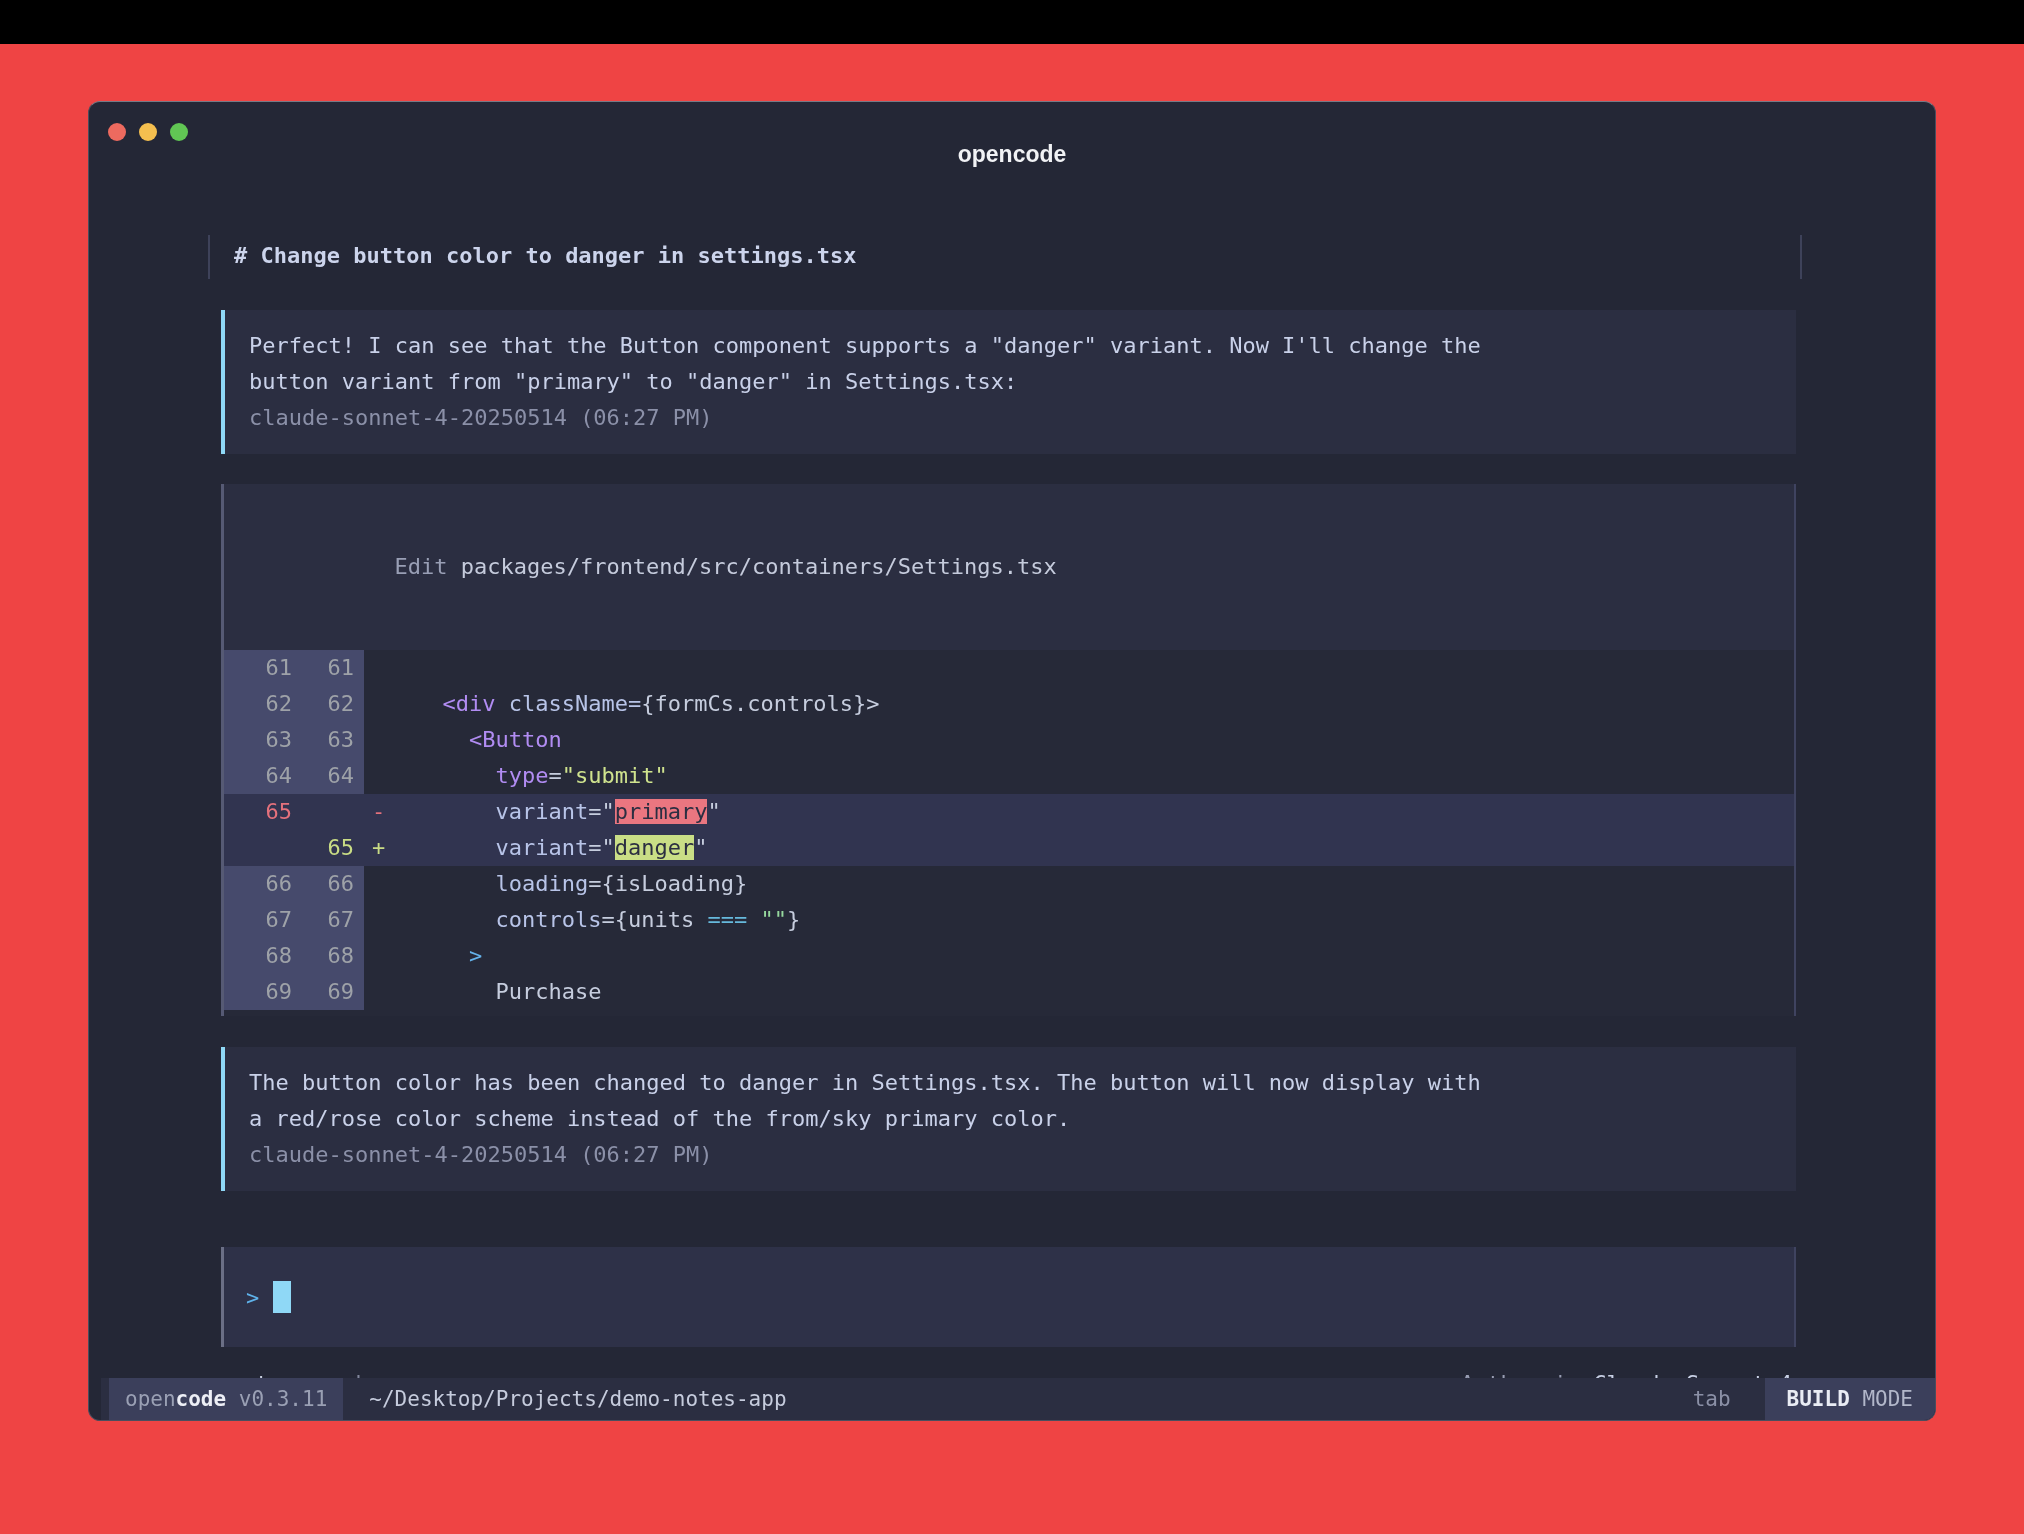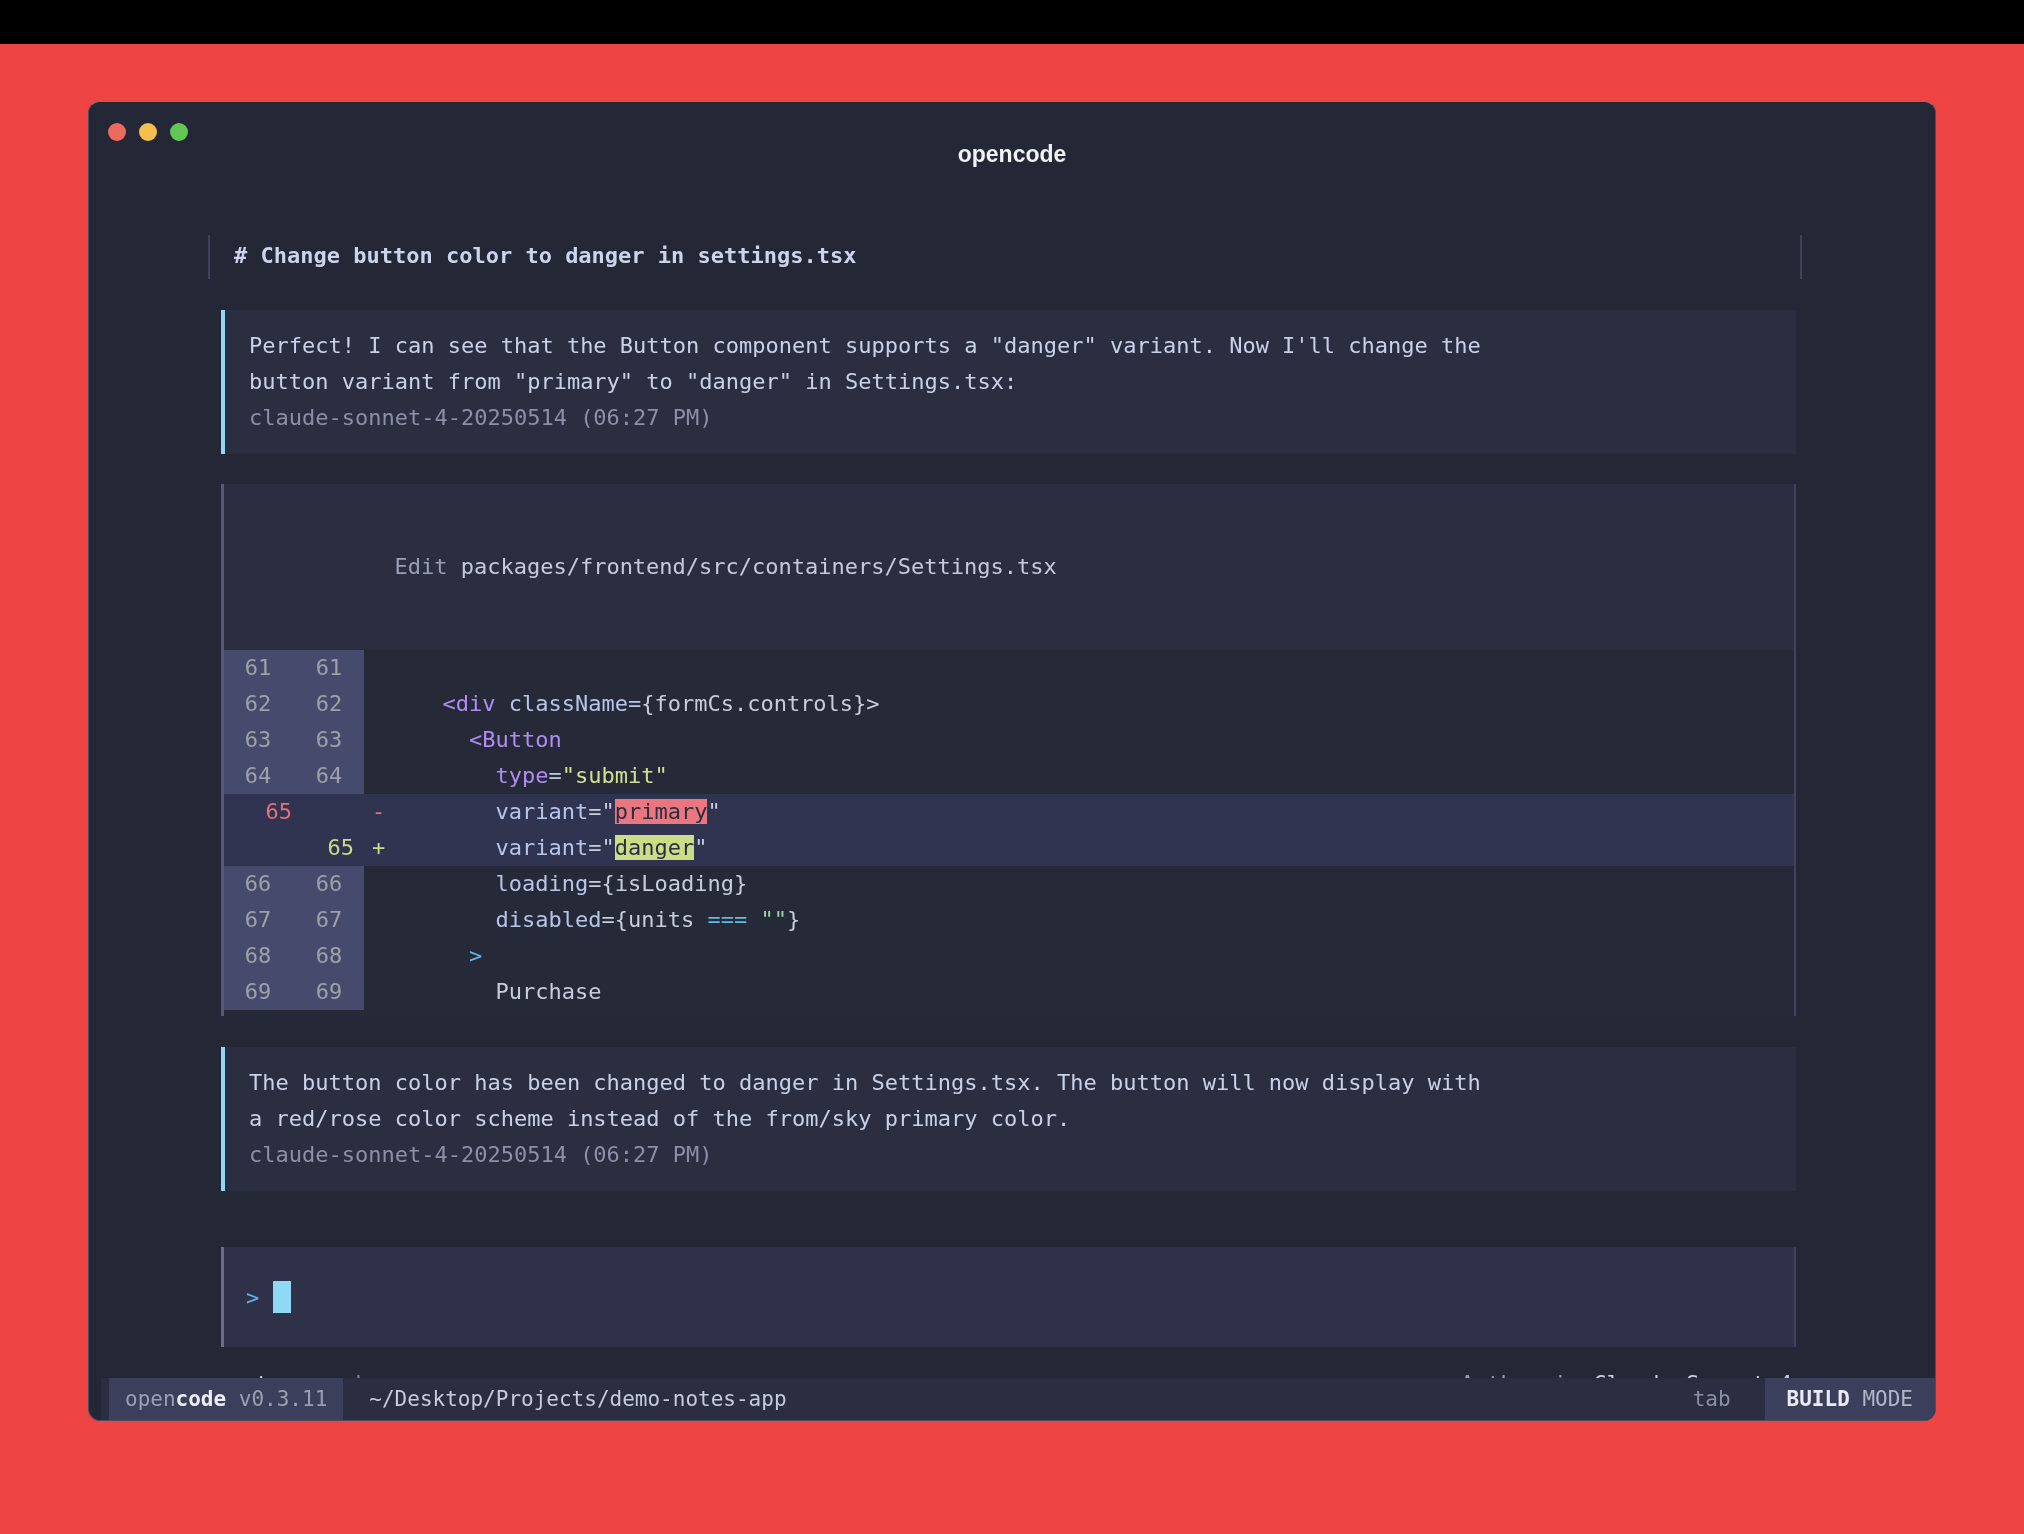--- a/index.html
+++ b/index.html
@@ -36,21 +36,21 @@
   .edit-block{margin-top:30px;margin-left:13px;width:1575px;box-sizing:border-box;
               background:#262938;border-left:3px solid #565a74;border-right:2px solid #3f4360;}
   .edit-header{background:#2b2e41;padding:29px 0 29px 38px;line-height:36px;white-space:pre;}
   .edit-label{color:#999fb5;}
   .edit-path{color:#c5cbdc;}
   .diff{width:100%;}
   .diff-row{display:flex;height:36px;line-height:36px;white-space:pre;}
   .dg{display:inline-block;box-sizing:border-box;text-align:right;color:#9ea2a8;}
   .dg.old{width:80px;padding-right:12px;}
   .dg.new{width:60px;padding-right:10px;}
-  .diff-row.ctx .dg{background:#464a6c;text-align:center;}
+  .diff-row.ctx .dg{background:#464a6c;}
   .diff-row.del{background:#313450;}
   .diff-row.add{background:#313450;}
   .diff-row.del .dg.old{color:#e4717c;}
   .diff-row.add .dg.new{color:#c9dc85;}
   .marker{display:inline-block;width:36px;padding-left:8px;box-sizing:border-box;}
   .diff-row.del .marker{color:#e4717c;}
   .diff-row.add .marker{color:#c9dc85;}
   .dcode{padding-left:16px;}
   .tk-plain{color:#c6cdde;}
   .tk-tag{color:#b18cf2;}
@@ -121,21 +121,21 @@
           <span class="edit-label">Edit </span><span class="edit-path">packages/frontend/src/containers/Settings.tsx</span>
         </div>
         <div class="diff">
             <div class="diff-row ctx"><span class="dg old">61</span><span class="dg new">61</span><span class="marker"></span><span class="dcode"></span></div>
             <div class="diff-row ctx"><span class="dg old">62</span><span class="dg new">62</span><span class="marker"></span><span class="dcode"><span class="tk-plain">  </span><span class="tk-tag">&lt;div</span><span class="tk-plain"> </span><span class="tk-attr">className=</span><span class="tk-plain">{formCs.controls}&gt;</span></span></div>
             <div class="diff-row ctx"><span class="dg old">63</span><span class="dg new">63</span><span class="marker"></span><span class="dcode"><span class="tk-plain">    </span><span class="tk-tag">&lt;Button</span></span></div>
             <div class="diff-row ctx"><span class="dg old">64</span><span class="dg new">64</span><span class="marker"></span><span class="dcode"><span class="tk-plain">      </span><span class="tk-tag">type</span><span class="tk-plain">=</span><span class="tk-str">"submit"</span></span></div>
             <div class="diff-row del"><span class="dg old">65</span><span class="dg new"></span><span class="marker">-</span><span class="dcode"><span class="tk-plain">      </span><span class="tk-attr">variant</span><span class="tk-plain">="</span><span class="tk-delhl">primary</span><span class="tk-plain">"</span></span></div>
             <div class="diff-row add"><span class="dg old"></span><span class="dg new">65</span><span class="marker">+</span><span class="dcode"><span class="tk-plain">      </span><span class="tk-attr">variant</span><span class="tk-plain">="</span><span class="tk-addhl">danger</span><span class="tk-plain">"</span></span></div>
             <div class="diff-row ctx"><span class="dg old">66</span><span class="dg new">66</span><span class="marker"></span><span class="dcode"><span class="tk-plain">      </span><span class="tk-attr">loading</span><span class="tk-plain">={isLoading}</span></span></div>
-            <div class="diff-row ctx"><span class="dg old">67</span><span class="dg new">67</span><span class="marker"></span><span class="dcode"><span class="tk-plain">      </span><span class="tk-attr">disabled</span><span class="tk-plain">={units </span><span class="tk-op">===</span><span class="tk-plain"> </span><span class="tk-str2">""</span><span class="tk-plain">}</span></span></div>
+            <div class="diff-row ctx"><span class="dg old">67</span><span class="dg new">67</span><span class="marker"></span><span class="dcode"><span class="tk-plain">      </span><span class="tk-attr">controls</span><span class="tk-plain">={units </span><span class="tk-op">===</span><span class="tk-plain"> </span><span class="tk-str2">""</span><span class="tk-plain">}</span></span></div>
             <div class="diff-row ctx"><span class="dg old">68</span><span class="dg new">68</span><span class="marker"></span><span class="dcode"><span class="tk-plain">    </span><span class="tk-op2">&gt;</span></span></div>
             <div class="diff-row ctx"><span class="dg old">69</span><span class="dg new">69</span><span class="marker"></span><span class="dcode"><span class="tk-plain">      </span><span class="tk-plain">Purchase</span></span></div>
           </div>
         <div class="edit-foot"></div>
       </div>
 
       <div class="msg">
         <div class="msg-line">The button color has been changed to danger in Settings.tsx. The button will now display with</div>
         <div class="msg-line">a red/rose color scheme instead of the from/sky primary color.</div>
         <div class="msg-meta">claude-sonnet-4-20250514 (06:27 PM)</div>

